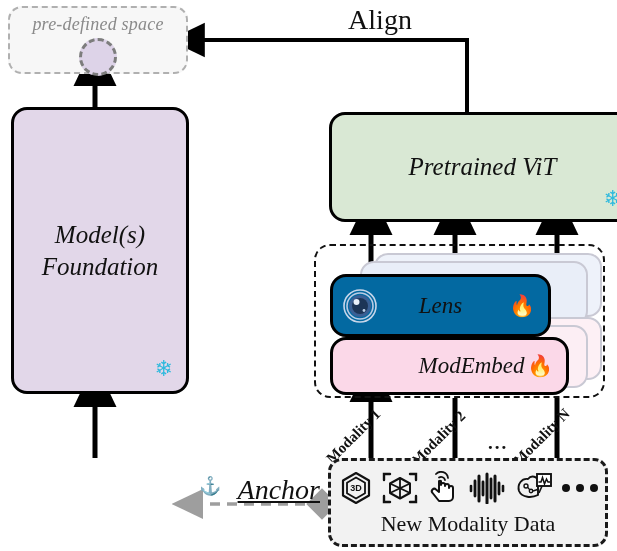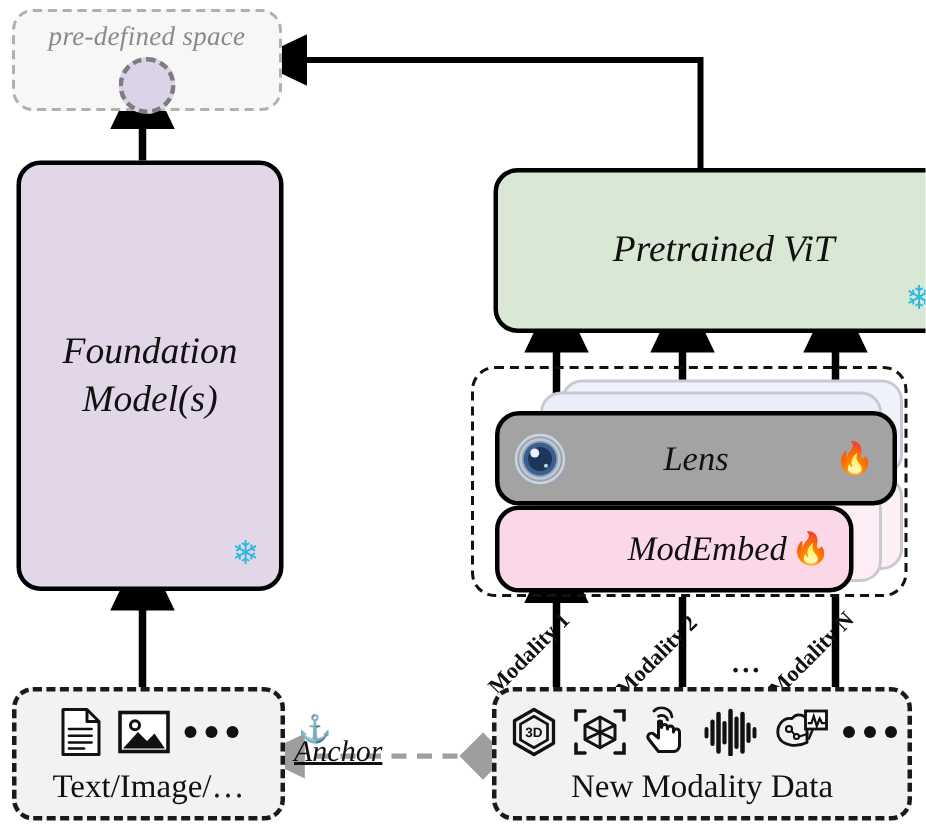--- a/index.html
+++ b/index.html
@@ -88,22 +88,22 @@
     display:flex;align-items:center;justify-content:flex-end;
     padding-right:10px;
     color:#b6b6c2;font-size:15px;letter-spacing:2px;
   }
   #ghost-l2{left:374px;top:253px;width:228px;height:64px;background:#eef2fa;}
   #ghost-l1{left:360px;top:261px;width:228px;height:64px;background:#e9eef8;}
   #ghost-m2{left:374px;top:317px;width:228px;height:63px;background:#fdf0f5;}
   #ghost-m1{left:360px;top:325px;width:228px;height:63px;background:#fceef4;}
 
   #lens{
-    left:330px;top:274px;width:268px;height:63px;
-    background:#a3a3a3;
+    left:330px;top:274px;width:221px;height:63px;
+    background:#0369a1;
   }
   #modembed{
     left:330px;top:337px;width:239px;height:58px;
     background:#fbd8e8;
     padding-left:44px;
   }
   #lens .title,#modembed .title{
     font-style:italic;font-size:23px;color:#111;
   }
 
@@ -135,25 +135,24 @@
 
   
   #align-label{
     position:absolute;left:300px;top:4px;width:160px;
     text-align:center;font-size:28px;color:#111;
   }
 
   
   #anchor-label{
     position:absolute;left:196px;top:474px;width:124px;
-    text-align:left;
-    font-style:italic;font-size:20px;color:#111;
+    text-align:right;
+    font-style:italic;font-size:28px;color:#111;
     text-decoration:underline;
     white-space:nowrap;
-    margin-top:16px;
   }
   #anchor-icon{
     position:absolute;left:199px;top:475px;font-size:18px;
   }
 
   
   .mod-label{
     position:absolute;
     font-size:15px;font-weight:bold;color:#111;
     transform-origin:left bottom;
@@ -213,25 +212,26 @@
     <g>
       <line x1="322" y1="504" x2="199" y2="504" stroke="#9e9e9e" stroke-width="3.5" stroke-dasharray="10 7" marker-end="url(#arrowhead-gray)" marker-start="url(#diamond-gray)"></line>
     </g>
   </svg>
 
   <div class="box" id="predef">
     <div id="predef-label">pre-defined space</div>
     <div id="predef-circle"></div>
   </div>
 
+  <div id="align-label">Align</div>
 
   <div class="box solid-box" id="foundation">
     <div class="title">
+      <div>Model(s)</div>
       <div>Foundation</div>
-      <div>Model(s)</div>
     </div>
     <span class="glyph snow" style="right:13px;bottom:11px;">❄</span>
   </div>
 
   <div class="box solid-box" id="vit">
     <div class="title">Pretrained ViT</div>
     <span class="glyph snow" style="right:11px;bottom:9px;">❄</span>
   </div>
 
   <div class="box dashdot-box" id="adapter-wrap"></div>
@@ -264,45 +264,20 @@
   </div>
 
   <div class="mod-label" style="left:335px;top:450px;">Modality 1</div>
   <div class="mod-label" style="left:420px;top:452px;">Modality 2</div>
   <div id="mod-ellipsis">...</div>
   <div class="mod-label" style="left:522px;top:452px;">Modality N</div>
 
   <span id="anchor-icon">⚓</span>
   <div id="anchor-label">Anchor</div>
 
-  <div class="box dashed-box" id="textimg">
-    <div class="bot-icons">
-      <svg width="30" height="34" viewBox="0 0 30 34">
-        <path d="M3,2 H19 L27,10 V32 H3 Z" fill="#fff" stroke="#111" stroke-width="2" stroke-linejoin="round"></path>
-        <path d="M19,2 V10 H27" fill="none" stroke="#111" stroke-width="2" stroke-linejoin="round"></path>
-        <g stroke="#111" stroke-width="1.8" stroke-linecap="round">
-          <line x1="7" y1="15" x2="22" y2="15"></line>
-          <line x1="7" y1="19.5" x2="22" y2="19.5"></line>
-          <line x1="7" y1="24" x2="22" y2="24"></line>
-          <line x1="7" y1="28" x2="17" y2="28"></line>
-        </g>
-      </svg>
-      <svg width="36" height="32" viewBox="0 0 36 32">
-        <rect x="2" y="3" width="32" height="26" fill="#fff" stroke="#111" stroke-width="2.4"></rect>
-        <circle cx="12" cy="11.5" r="3" fill="none" stroke="#111" stroke-width="2"></circle>
-        <path d="M4,27 L14,16 L20,22 L25,17 L32,27 Z" fill="#111"></path>
-      </svg>
-      <span class="dots3">
-        <i></i>
-          <i></i>
-          <i></i>
-      </span>
-    </div>
-    <div class="bot-label">Text/Image/…</div>
-  </div>
 
   <div class="box dashed-box" id="newmod">
     <div class="bot-icons">
       <svg width="34" height="34" viewBox="0 0 34 34">
         <path d="M17,2 L30,9.5 V24.5 L17,32 L4,24.5 V9.5 Z" fill="none" stroke="#111" stroke-width="2.2" stroke-linejoin="round"></path>
         <path d="M17,6.5 L26,11.7 V22.3 L17,27.5 L8,22.3 V11.7 Z" fill="none" stroke="#111" stroke-width="1.8" stroke-linejoin="round"></path>
         <text x="17" y="20.4" text-anchor="middle" font-size="9" font-weight="bold" fill="#111" font-family="'Liberation Sans',sans-serif">3D</text>
       </svg>
       <svg width="36" height="34" viewBox="0 0 36 34">
         <g stroke="#111" stroke-width="2.4" fill="none" stroke-linecap="round">

